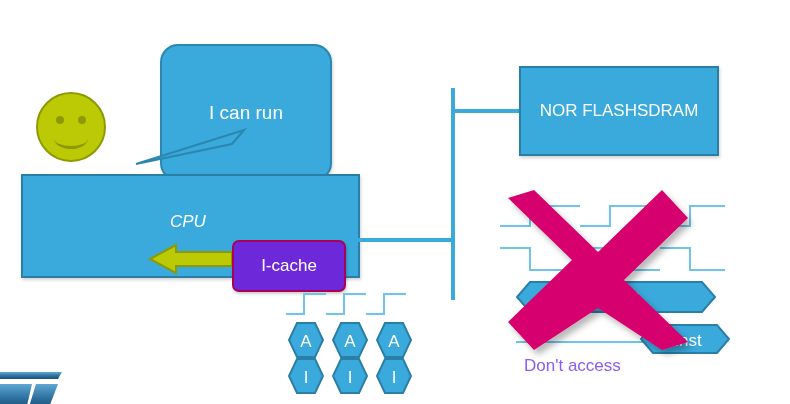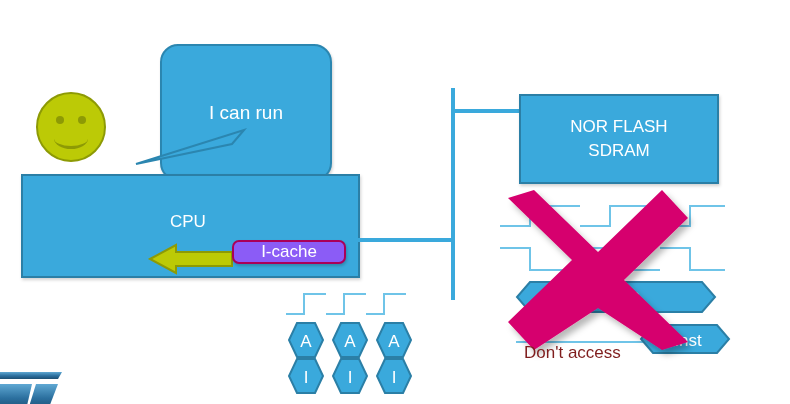--- a/index.html
+++ b/index.html
@@ -75,27 +75,28 @@
     width: 339px; height: 104px;
     background: #3aa9dc;
     border: 2px solid #2b7fa6;
     box-sizing: border-box;
     box-shadow: 1px 2px 3px rgba(0,0,0,0.18);
   }
   .cpu-label {
     left: 170px; top: 212px;
     color: #ffffff;
     font-size: 17px;
+    font-style: italic;
   }
 
   
   .icache {
     left: 232px; top: 240px;
-    width: 114px; height: 24px;
-    background: #8b5cf6;
+    width: 114px; height: 52px;
+    background: #6d28d9;
     border: 2px solid #aa0058;
     border-radius: 7px;
     box-sizing: border-box;
     color: #ffffff;
     font-size: 17px;
     display: flex;
     align-items: center;
     justify-content: center;
     box-shadow: 1px 2px 3px rgba(0,0,0,0.2);
   }
@@ -111,25 +112,24 @@
     left: 519px; top: 66px;
     width: 200px; height: 90px;
     background: #3aa9dc;
     border: 2px solid #2b7fa6;
     box-sizing: border-box;
     color: #ffffff;
     font-size: 17px;
     line-height: 24px;
     text-align: center;
     display: flex;
-    flex-direction: column;
+    flex-direction: row;
     align-items: center;
     justify-content: center;
     box-shadow: 1px 2px 3px rgba(0,0,0,0.18);
-    margin-top: 28px;
   }
 
   
   .bus-v {
     left: 451px; top: 88px;
     width: 4px; height: 212px;
     background: #3aa9dc;
   }
   .bus-h-top {
     left: 451px; top: 109px;
@@ -155,22 +155,22 @@
     left: 516px; top: 341px;
     width: 130px; height: 2px;
     background: #6fc4e8;
   }
 
   
   .bigx { left: 508px; top: 190px; width: 180px; height: 160px; }
 
   
   .caption {
-    left: 524px; top: 343px;
-    color: #7f1d1d;
+    left: 524px; top: 356px;
+    color: #8b5cf6;
     font-size: 17px;
   }
 
   
   .stlogo { left: -8px; top: 366px; width: 72px; height: 44px; }
 </style>
 </head>
 <body>
 
 <div id="slide">

